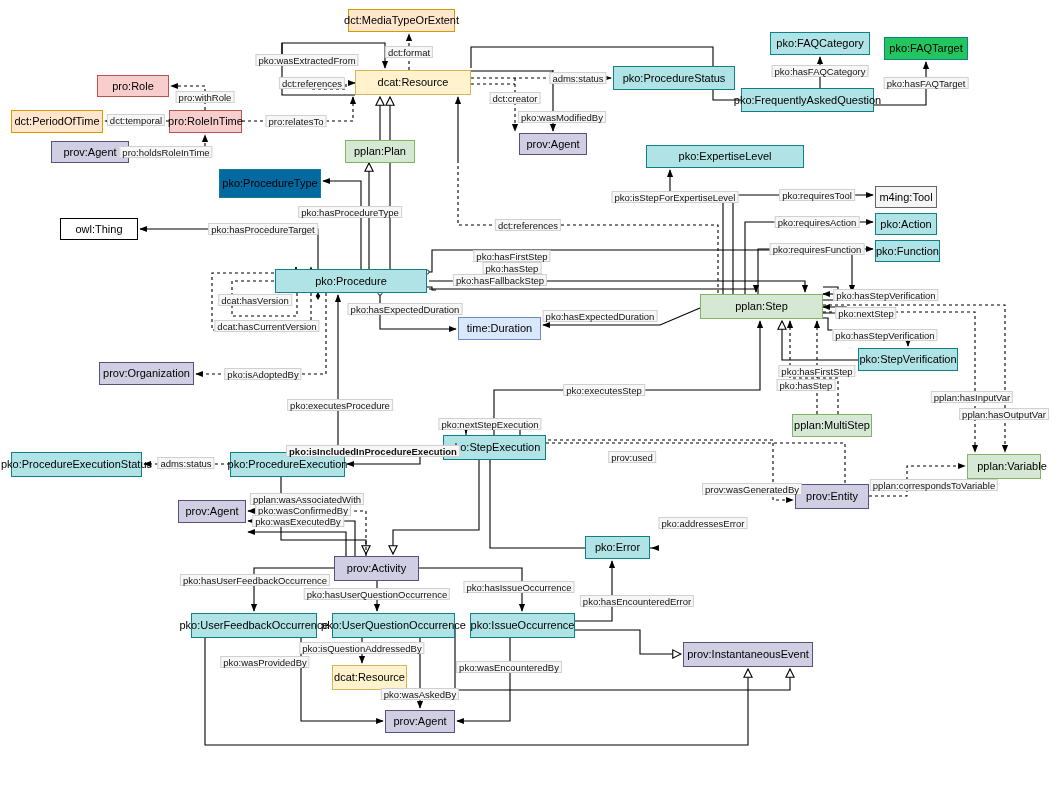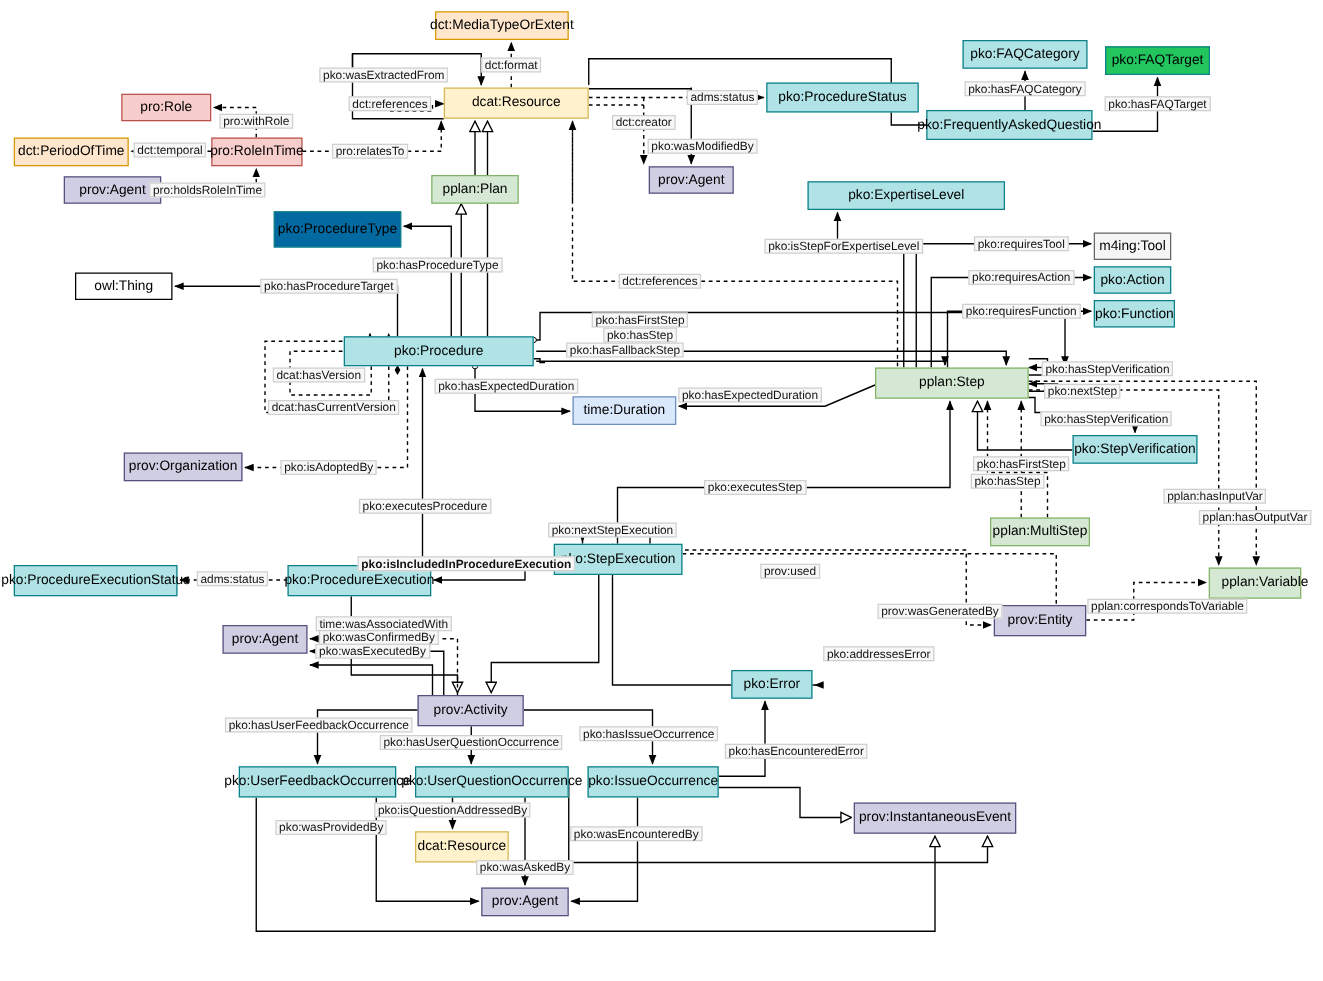--- a/index.html
+++ b/index.html
@@ -247,21 +247,21 @@
       <div class="edge-label" style="left: 604px; top: 390px;">pko:executesStep</div>
       <div class="edge-label" style="left: 972px; top: 397px;">pplan:hasInputVar</div>
       <div class="edge-label" style="left: 1004px; top: 414px;">pplan:hasOutputVar</div>
       <div class="edge-label" style="left: 340px; top: 405px;">pko:executesProcedure</div>
       <div class="edge-label" style="left: 490px; top: 424px;">pko:nextStepExecution</div>
       <div class="edge-label" style="left: 373px; top: 451px; font-weight: bold;">pko:isIncludedInProcedureExecution</div>
       <div class="edge-label" style="left: 186px; top: 463px;">adms:status</div>
       <div class="edge-label" style="left: 632px; top: 457px;">prov:used</div>
       <div class="edge-label" style="left: 752px; top: 489px;">prov:wasGeneratedBy</div>
       <div class="edge-label" style="left: 934px; top: 485px;">pplan:correspondsToVariable</div>
-      <div class="edge-label" style="left: 307px; top: 499px;">time:wasAssociatedWith</div>
+      <div class="edge-label" style="left: 307px; top: 499px;">pplan:wasAssociatedWith</div>
       <div class="edge-label" style="left: 303px; top: 510px;">pko:wasConfirmedBy</div>
       <div class="edge-label" style="left: 298px; top: 521px;">pko:wasExecutedBy</div>
       <div class="edge-label" style="left: 703px; top: 523px;">pko:addressesError</div>
       <div class="edge-label" style="left: 255px; top: 580px;">pko:hasUserFeedbackOccurrence</div>
       <div class="edge-label" style="left: 377px; top: 594px;">pko:hasUserQuestionOccurrence</div>
       <div class="edge-label" style="left: 519px; top: 587px;">pko:hasIssueOccurrence</div>
       <div class="edge-label" style="left: 637px; top: 601px;">pko:hasEncounteredError</div>
       <div class="edge-label" style="left: 265px; top: 662px;">pko:wasProvidedBy</div>
       <div class="edge-label" style="left: 362px; top: 648px;">pko:isQuestionAddressedBy</div>
       <div class="edge-label" style="left: 509px; top: 667px;">pko:wasEncounteredBy</div>

